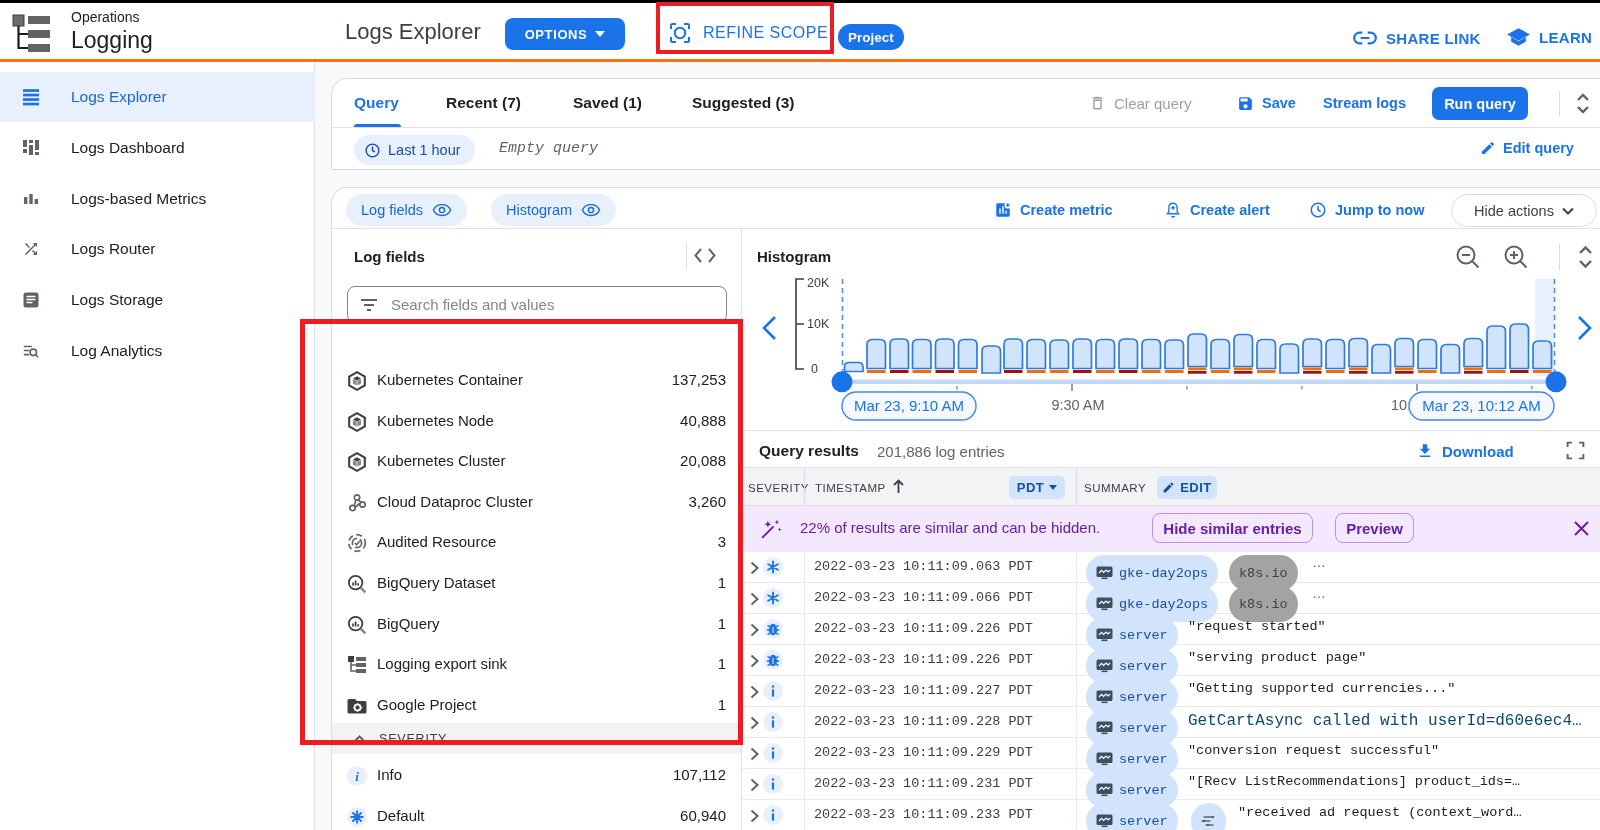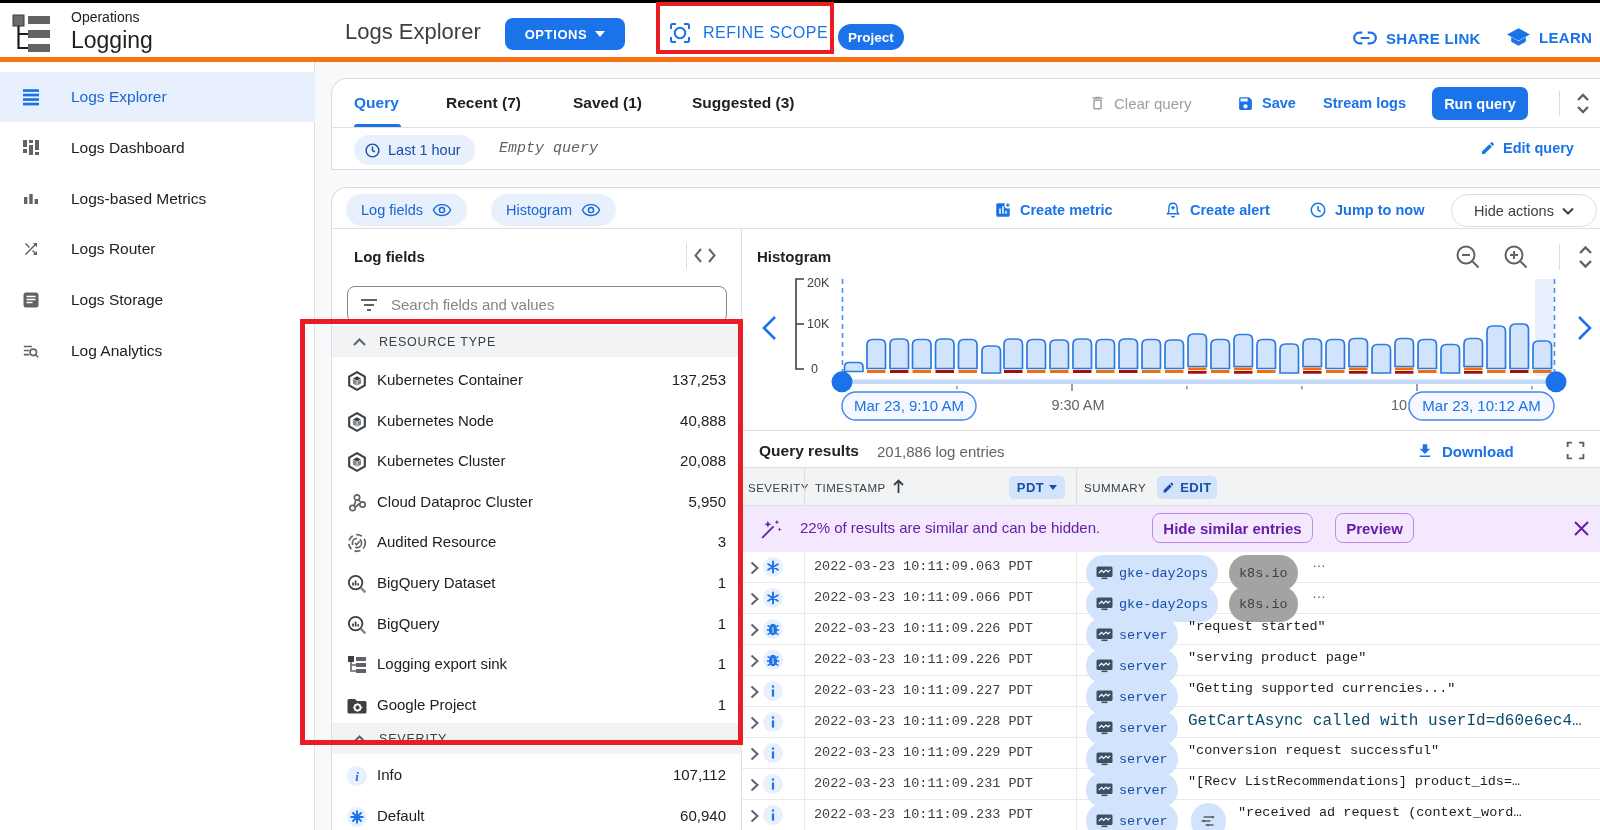--- a/index.html
+++ b/index.html
@@ -7,21 +7,21 @@
 body { font-family:"Liberation Sans", sans-serif; color:#202124; background:#fff; position:relative; }
 .abs { position:absolute; }
 .mono { font-family:"Liberation Mono", monospace; }
 .blue { color:#1a73e8; }
 svg { display:block; }
 
 
 #blackbar { position:absolute; left:0; top:0; width:1600px; height:3px; background:#000; }
 
 
-#header { position:absolute; left:0; top:3px; width:1600px; height:59px; background:#fff; border-bottom:5px solid #f97316; }
+#header { position:absolute; left:0; top:3px; width:1600px; height:59px; background:#fff; border-bottom:3px solid #f97316; }
 #prodname { position:absolute; left:71px; top:6px; }
 #prodname .op { font-size:14px; color:#202124; }
 #prodname .lg { font-size:23px; color:#202124; margin-top:2px; }
 #pagetitle { position:absolute; left:345px; top:16px; font-size:22px; color:#3c4043; }
 #optionsbtn { position:absolute; left:505px; top:15px; width:120px; height:32px; background:#1a73e8; border-radius:8px; color:#fff; font-size:13px; font-weight:bold; letter-spacing:.6px; display:flex; align-items:center; justify-content:center; gap:8px; }
 #optionsbtn .tri { width:0; height:0; border-left:5px solid transparent; border-right:5px solid transparent; border-top:6px solid #fff; }
 #refinescope { position:absolute; left:668px; top:18px; display:flex; align-items:center; gap:11px; color:#1a73e8; font-size:16px; letter-spacing:.5px; }
 #projectpill { position:absolute; left:838px; top:21px; height:26px; padding:0 10px; background:#1a73e8; border-radius:999px; color:#fff; font-size:13.5px; font-weight:bold; display:flex; align-items:center; }
 .hdr-link { position:absolute; top:22px; display:flex; align-items:center; gap:8px; color:#1a73e8; font-size:15px; font-weight:bold; letter-spacing:.3px; }
 
@@ -299,26 +299,20 @@
     <svg class="abs" style="left:361px; top:18px" width="24" height="17" viewBox="0 0 24 17" fill="none" stroke="#5f6368" stroke-width="2">
         <path d="M8 2 L2.5 8.5 L8 15"></path>
         <path d="M16 2 L21.5 8.5 L16 15"></path>
       </svg>
     <div id="searchbox">
       <svg width="18" height="14" viewBox="0 0 18 14" fill="none" stroke="#5f6368" stroke-width="1.8">
           <path d="M1 2 h16 M4 7 h10 M7 12 h4"></path>
         </svg>
       <span>Search fields and values</span>
     </div>
-    <div class="sect-head" style="top:97px">
-      <svg width="13" height="8" viewBox="0 0 13 8" fill="none" stroke="#5f6368" stroke-width="2">
-          <path d="M1 7 L6.5 1.5 L12 7"></path>
-        </svg>
-      <span>RESOURCE TYPE</span>
-    </div>
     <div class="lf-row" style="top:132px">
       <svg class="ic" viewBox="0 0 20 20">
           <use href="#ik8s"></use>
         </svg>
       <span class="lbl">Kubernetes Container</span>
         <span class="val">137,253</span>
     </div>
     <div class="lf-row" style="top:172.6px">
       <svg class="ic" viewBox="0 0 20 20">
           <use href="#ik8s"></use>
@@ -334,21 +328,21 @@
         <span class="val">20,088</span>
     </div>
     <div class="lf-row" style="top:253.8px">
       <svg class="ic" viewBox="0 0 20 20" fill="none" stroke="#5f6368" stroke-width="1.7">
           <circle cx="5.5" cy="15" r="2.7"></circle>
           <circle cx="10" cy="4.5" r="2.7"></circle>
           <circle cx="15.5" cy="11.5" r="2.7"></circle>
           <path d="M7 13 L9 7 M12.5 10.5 L8 14.5 M11 6.5 L14 9.5"></path>
         </svg>
       <span class="lbl">Cloud Dataproc Cluster</span>
-        <span class="val">5,950</span>
+        <span class="val">3,260</span>
     </div>
     <div class="lf-row" style="top:294.4px">
       <svg class="ic" viewBox="0 0 20 20" fill="none" stroke="#5f6368">
           <circle cx="10" cy="10" r="8.3" stroke-width="1.7" stroke-dasharray="6 3.5"></circle>
           <circle cx="10" cy="10" r="4.6" stroke-width="1.7" stroke-dasharray="9 3"></circle>
           <path d="M8 10 l1.6 1.7 L12.6 8.3" stroke-width="1.7"></path>
         </svg>
       <span class="lbl">Audited Resource</span>
         <span class="val">3</span>
     </div>

